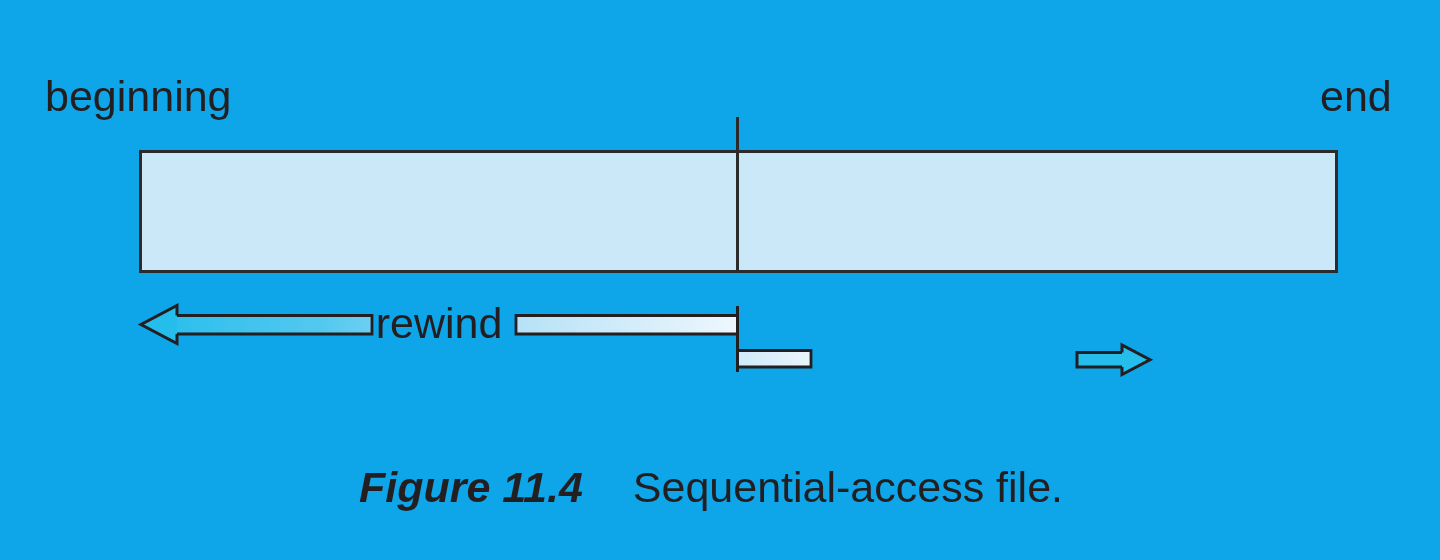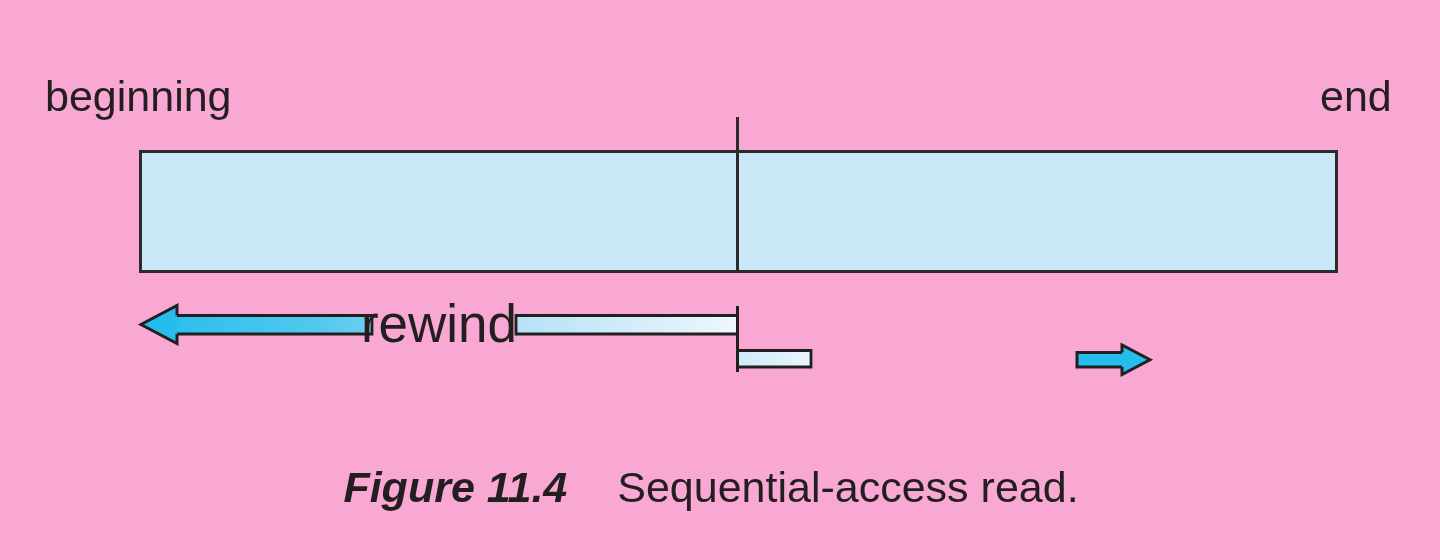--- a/index.html
+++ b/index.html
@@ -6,21 +6,21 @@
   html, body { background: #ffffff; }
   body {
     width: 1440px; height: 560px;
     font-family: "Liberation Sans", "DejaVu Sans", sans-serif;
     color: #231f20;
     overflow: hidden;
   }
   #figure {
     position: relative;
     width: 1440px; height: 560px;
-    background: #f9a8d4;
+    background: #0ea5e9;
   }
   .lbl {
     position: absolute;
     font-size: 43px;
     line-height: 1;
     color: #231f20;
     white-space: nowrap;
   }
   #beginning-label { left: 45px; top: 75px; }
   #current-position-label { left: 738px; top: 48px; transform: translateX(-50%); }
@@ -48,21 +48,21 @@
     z-index: 2;
   }
   .arrow-svg { position: absolute; overflow: visible; }
   #rewind-arrow-svg { left: 135px; top: 300px; width: 610px; height: 50px; }
   #read-write-arrow-svg { left: 735px; top: 340px; width: 425px; height: 42px; }
 
   #rewind-label {
     position: absolute;
     left: 439px; top: 323px;
     transform: translate(-50%, -50%);
-    font-size: 53px; line-height: 1;
+    font-size: 43px; line-height: 1;
     white-space: nowrap;
     z-index: 3;
   }
   #read-write-label {
     position: absolute;
     left: 940px; top: 358px;
     transform: translate(-50%, -50%);
     font-size: 43px; line-height: 1;
     white-space: nowrap;
     z-index: 3;
@@ -124,16 +124,16 @@
 
     <rect x="3" y="10.5" width="73" height="16.5" fill="url(#rwGrad)"></rect>
     <path d="M3,10.5 L76,10.5 L76,28.5 M76,27 L3,27" fill="none" stroke="#231f20" stroke-width="2.8"></path>
 
     <path d="M342,12.5 L387,12.5 L387,5 L415,19.75 L387,34.5 L387,27 L342,27 Z" fill="#25bdec"></path>
     <path d="M387,12.5 L342,12.5 L342,27 L387,27 M387,12.5 L387,5 L415,19.75 L387,34.5 L387,27" fill="none" stroke="#231f20" stroke-width="3" stroke-linejoin="miter"></path>
   </svg>
 
 
   <div id="figure-caption">
-    <span id="caption-number">Figure 11.4</span><span id="caption-text">Sequential-access read.</span>
+    <span id="caption-number">Figure 11.4</span><span id="caption-text">Sequential-access file.</span>
   </div>
 
 </div>
 
 </body></html>

